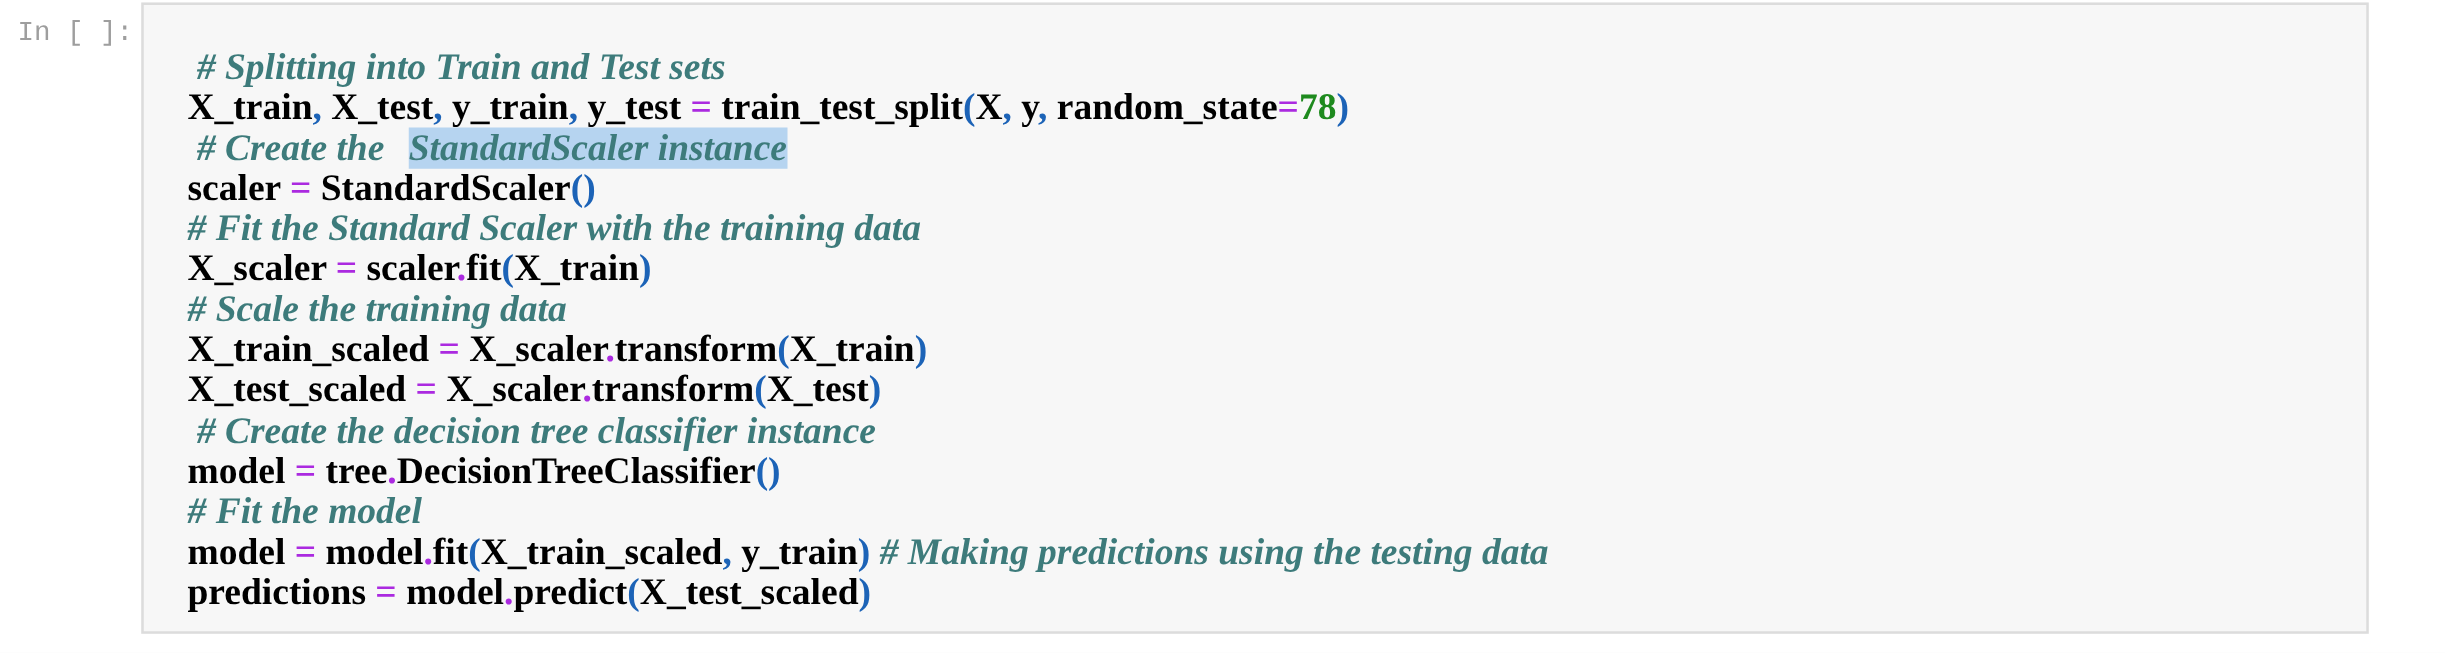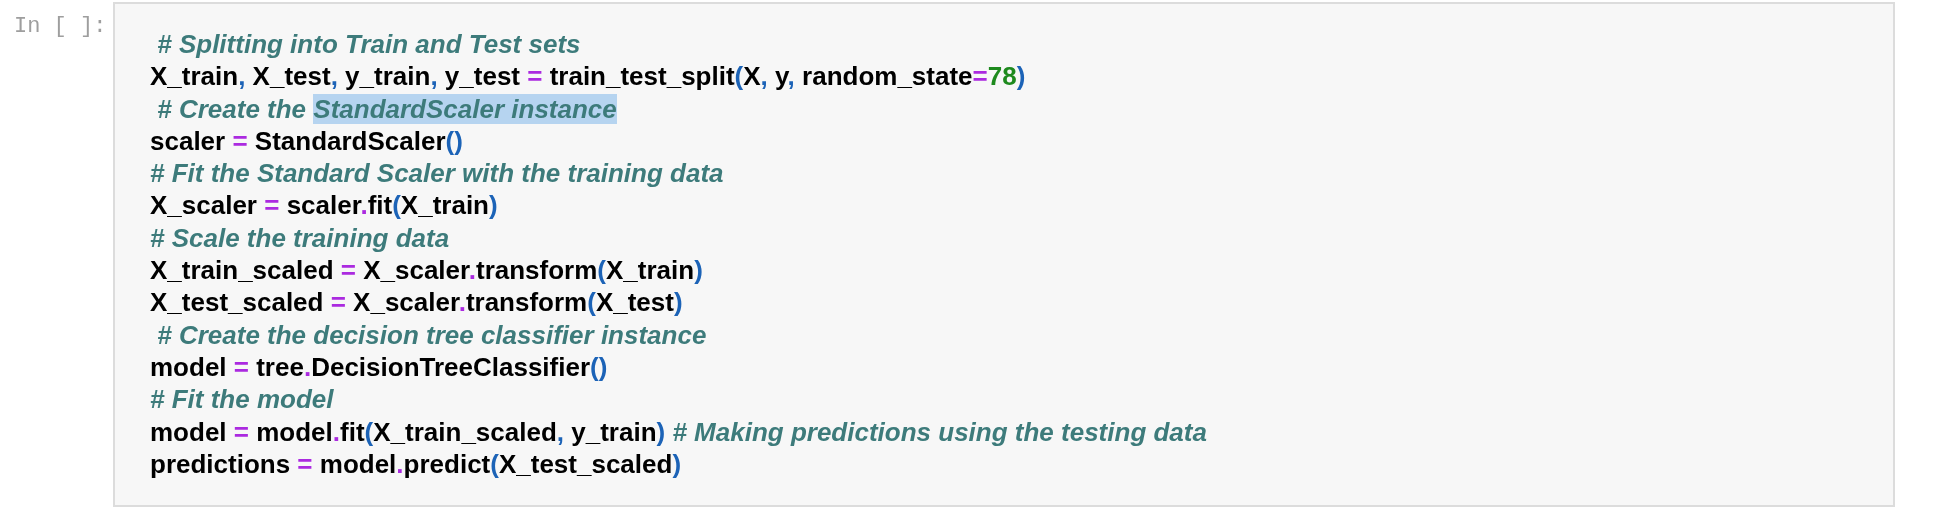--- a/index.html
+++ b/index.html
@@ -33,37 +33,37 @@
     top: 2px;
     width: 1782px;
     height: 505px;
     box-sizing: border-box;
     background: var(--cellBg, #f7f7f7);
     border: 2px solid var(--cellBorder, #dcdcdc);
   }
   .code-editor {
     position: absolute;
     left: 35px;
-    top: 24px;
+    top: 34px;
     right: 10px;
-    font-family: Liberation Sans, sans-serif;
-    font-size: 26px;
+    font-family: Liberation Serif, serif;
+    font-size: 30px;
     line-height: 32.3px;
     font-weight: 700;
     color: var(--text, #000000);
     white-space: pre;
     cursor: text;
   }
   .code-line { white-space: pre; height: 32.3px; }
   .tx { color: var(--text, #000000); }
   .cm { color: var(--comment, #408080); font-style: italic; }
   .op { color: var(--operator, #aa22ff); }
   .pn { color: var(--punct, #1c63b7); }
   .nm { color: var(--number, #1e8a1e); }
-  .sel { background: var(--selection, #b6d4f0); }
+  .sel { background: var(--selection, #b6d4f0); margin-left: 12px; }
 </style>
 </head>
 <body>
 
 <div class="nb-page">
   <div class="input-prompt">In [ ]:</div>
   <div class="cell-input-area">
     <div class="code-editor"><div class="code-line"><span class="tx"> </span><span class="cm"># Splitting into Train and Test sets</span></div><div class="code-line"><span class="tx">X_train</span><span class="pn">,</span><span class="tx"> X_test</span><span class="pn">,</span><span class="tx"> y_train</span><span class="pn">,</span><span class="tx"> y_test </span><span class="op">=</span><span class="tx"> train_test_split</span><span class="pn">(</span><span class="tx">X</span><span class="pn">,</span><span class="tx"> y</span><span class="pn">,</span><span class="tx"> random_state</span><span class="op">=</span><span class="nm">78</span><span class="pn">)</span></div><div class="code-line"><span class="tx"> </span><span class="cm"># Create the </span><span class="cm sel">StandardScaler instance</span></div><div class="code-line"><span class="tx">scaler </span><span class="op">=</span><span class="tx"> StandardScaler</span><span class="pn">()</span></div><div class="code-line"><span class="cm"># Fit the Standard Scaler with the training data</span></div><div class="code-line"><span class="tx">X_scaler </span><span class="op">=</span><span class="tx"> scaler</span><span class="op">.</span><span class="tx">fit</span><span class="pn">(</span><span class="tx">X_train</span><span class="pn">)</span></div><div class="code-line"><span class="cm"># Scale the training data</span></div><div class="code-line"><span class="tx">X_train_scaled </span><span class="op">=</span><span class="tx"> X_scaler</span><span class="op">.</span><span class="tx">transform</span><span class="pn">(</span><span class="tx">X_train</span><span class="pn">)</span></div><div class="code-line"><span class="tx">X_test_scaled </span><span class="op">=</span><span class="tx"> X_scaler</span><span class="op">.</span><span class="tx">transform</span><span class="pn">(</span><span class="tx">X_test</span><span class="pn">)</span></div><div class="code-line"><span class="tx"> </span><span class="cm"># Create the decision tree classifier instance</span></div><div class="code-line"><span class="tx">model </span><span class="op">=</span><span class="tx"> tree</span><span class="op">.</span><span class="tx">DecisionTreeClassifier</span><span class="pn">()</span></div><div class="code-line"><span class="cm"># Fit the model</span></div><div class="code-line"><span class="tx">model </span><span class="op">=</span><span class="tx"> model</span><span class="op">.</span><span class="tx">fit</span><span class="pn">(</span><span class="tx">X_train_scaled</span><span class="pn">,</span><span class="tx"> y_train</span><span class="pn">)</span><span class="tx"> </span><span class="cm"># Making predictions using the testing data</span></div><div class="code-line"><span class="tx">predictions </span><span class="op">=</span><span class="tx"> model</span><span class="op">.</span><span class="tx">predict</span><span class="pn">(</span><span class="tx">X_test_scaled</span><span class="pn">)</span></div></div>
   </div>
 </div>

